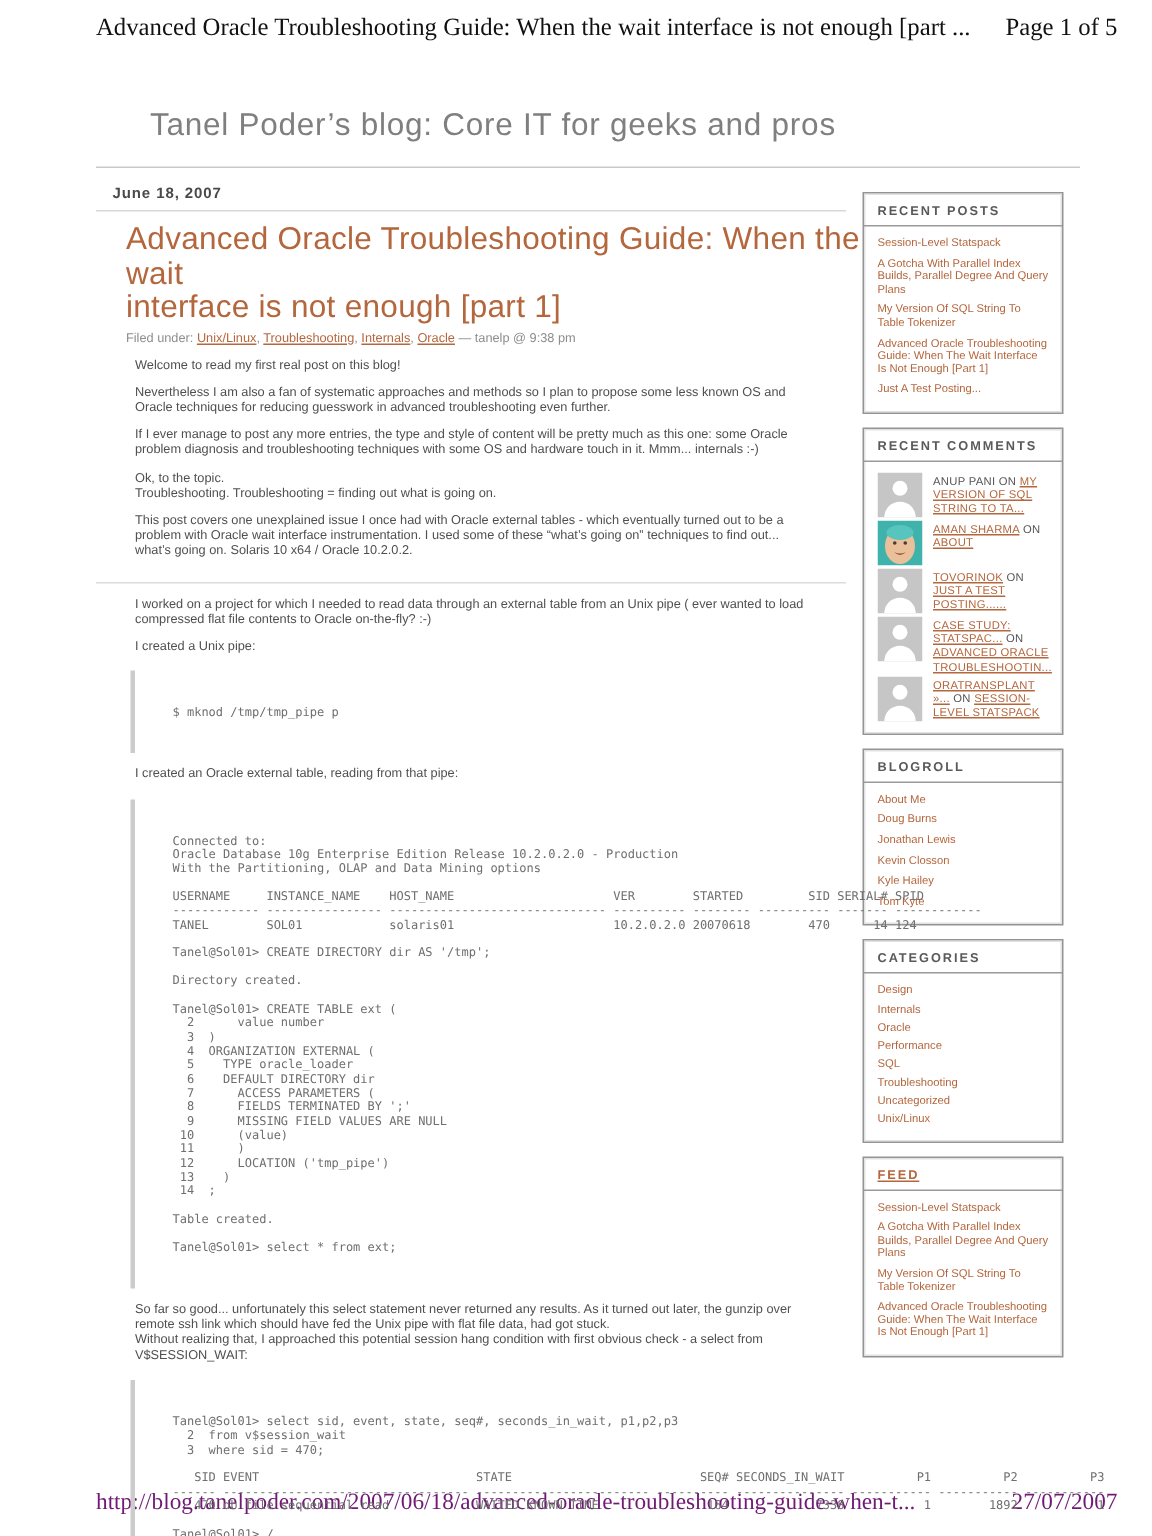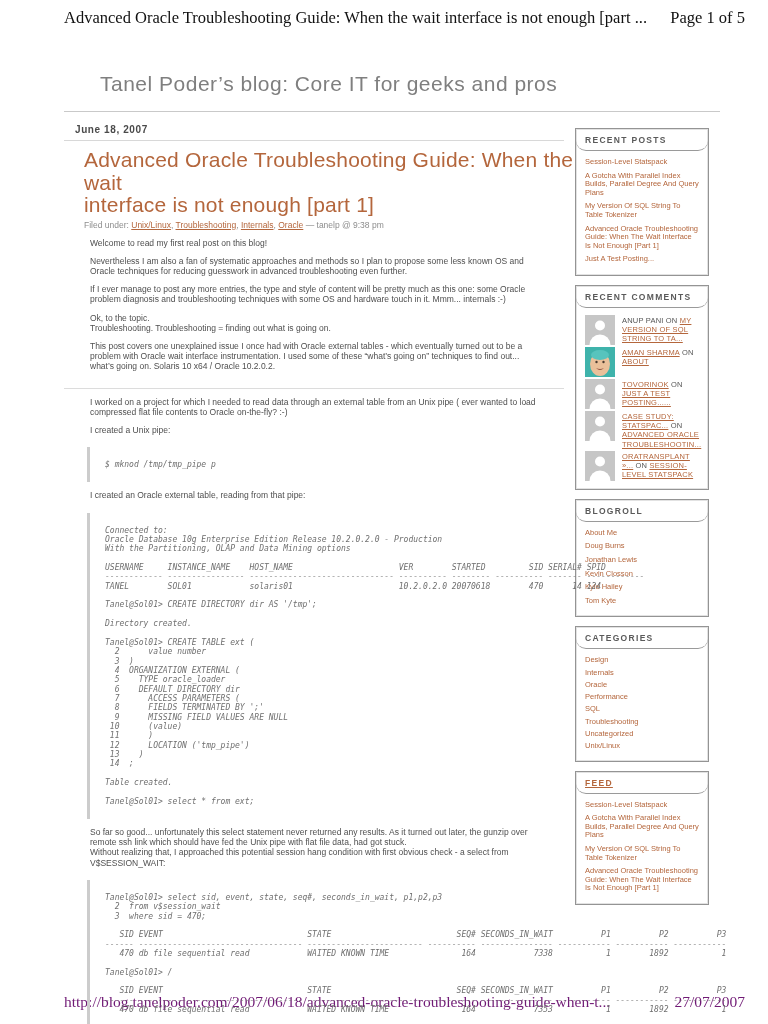--- a/index.html
+++ b/index.html
@@ -29,28 +29,28 @@
   .post-date{margin:6px 0 0 11px;font-size:10px;font-weight:bold;color:#4a4a4a;letter-spacing:.6px;}
   .date-rule{margin-top:5px;border:0;border-top:1px solid #d8d8d8;width:100%;}
   .post-title{margin:8px 0 0 20px;width:520px;font-size:21px;line-height:22.5px;color:#b4663c;
         font-weight:500;letter-spacing:.2px;white-space:pre-line;}
   .filed{margin:3px 0 0 20px;font-size:8.5px;color:#8d8d8d;}
   .filed a{color:#b4663c;text-decoration:underline;}
   .para{margin:8px 0 0 26px;width:525px;font-size:8.5px;line-height:10.2px;color:#4f4f4f;
         white-space:pre-line;}
   .flow-hr{margin:16px 0 6px 0;border:0;border-top:1px solid #dcdcdc;width:100%;height:0;}
   .codeblock{margin:12px 0 0 23px;border-left:3px solid #cccccc;padding:8px 0 8px 10px;}
-  .codeblock pre{margin:5px;font-family:"DejaVu Sans Mono",monospace;font-size:8px;
-        line-height:9.35px;color:#6f6f6f;white-space:pre;font-style:italic;}
+  .codeblock pre{margin:15px;font-family:"DejaVu Sans Mono",monospace;font-size:8px;
+        line-height:9.35px;color:#6f6f6f;white-space:pre;}
 
   
   .sbox{border:1px solid #949494;box-shadow:inset 0 0 0 1px #e2e2e2;background:#fff;
         margin-bottom:9px;}
   .sbox-head{padding:6px 9px 5px 9px;border-bottom:1px solid #9a9a9a;font-size:8.5px;
-        font-weight:bold;letter-spacing:1.3px;color:#5a5a5a;border-radius:10px;}
+        font-weight:bold;letter-spacing:1.3px;color:#5a5a5a;}
   .sbox-head a{color:#b4663c;text-decoration:underline;}
   .sbox-body{padding:7px 9px 6px 9px;}
   .sb-link{display:block;font-size:7.5px;line-height:8.6px;color:#b4663c;text-decoration:none;
         margin-bottom:5px;}
   .sb-link.tight{margin-bottom:3.7px;}
   .sb-text{display:block;font-size:7.5px;line-height:8.6px;color:#555;}
   .cmt-row{display:flex;margin-bottom:2px;}
   .cmt-avatar{flex:0 0 30px;width:30px;height:30px;margin-right:7px;}
   .cmt-avatar svg{display:block;}
   .cmt-text{font-size:7.5px;line-height:9.2px;color:#555;text-transform:uppercase;

